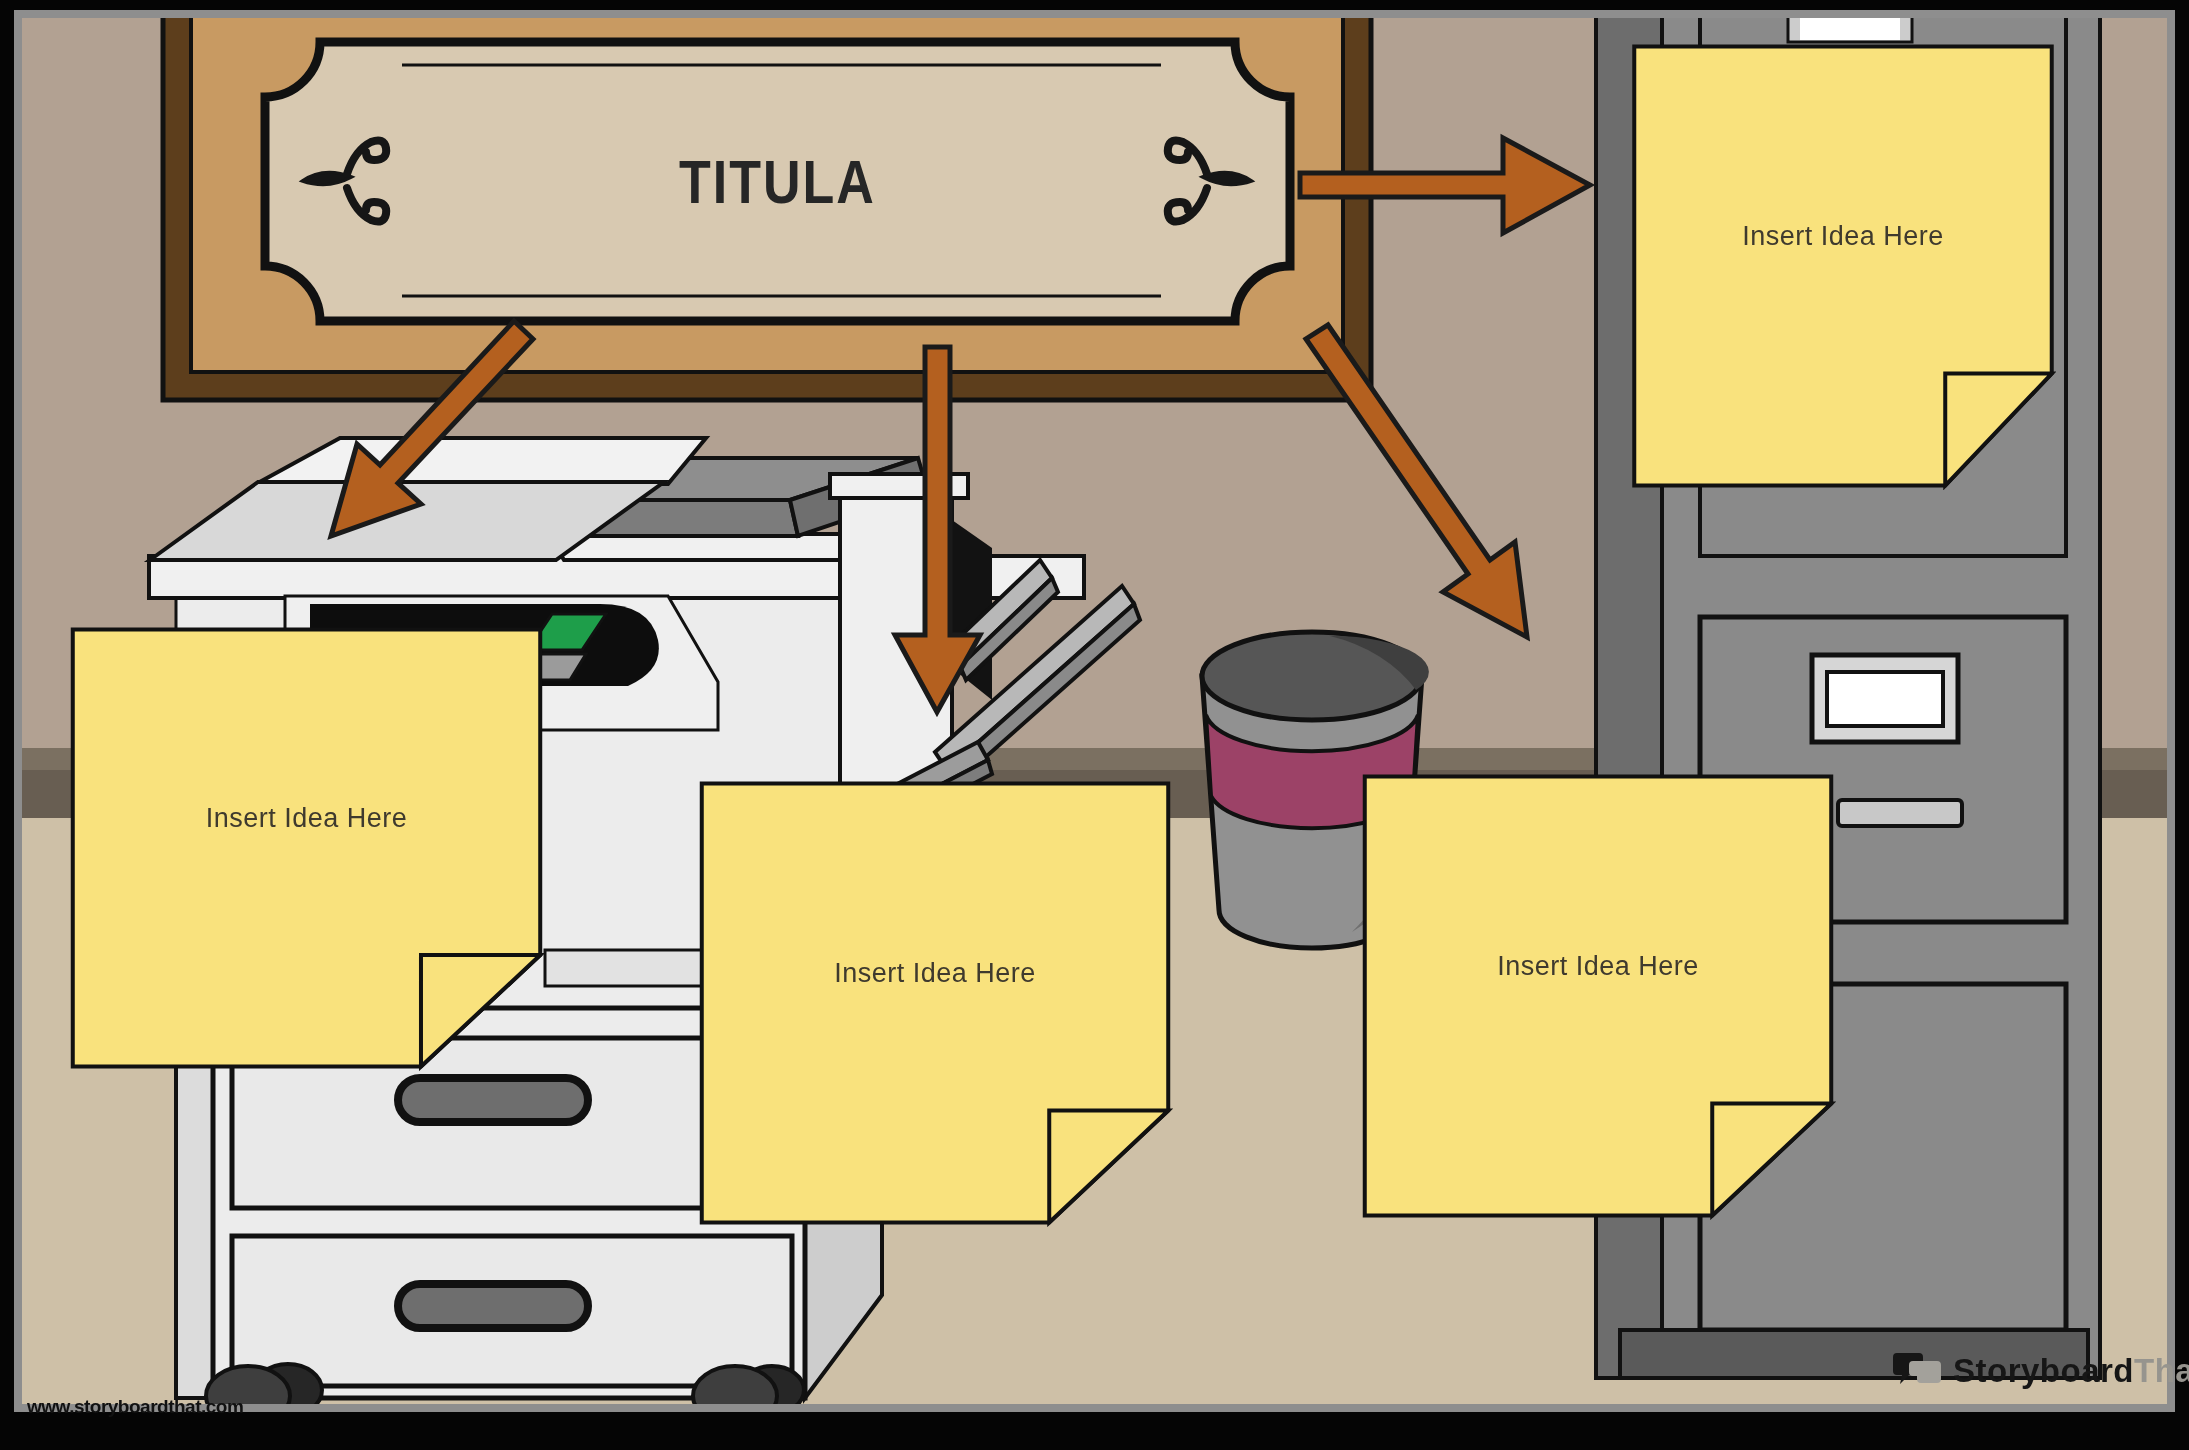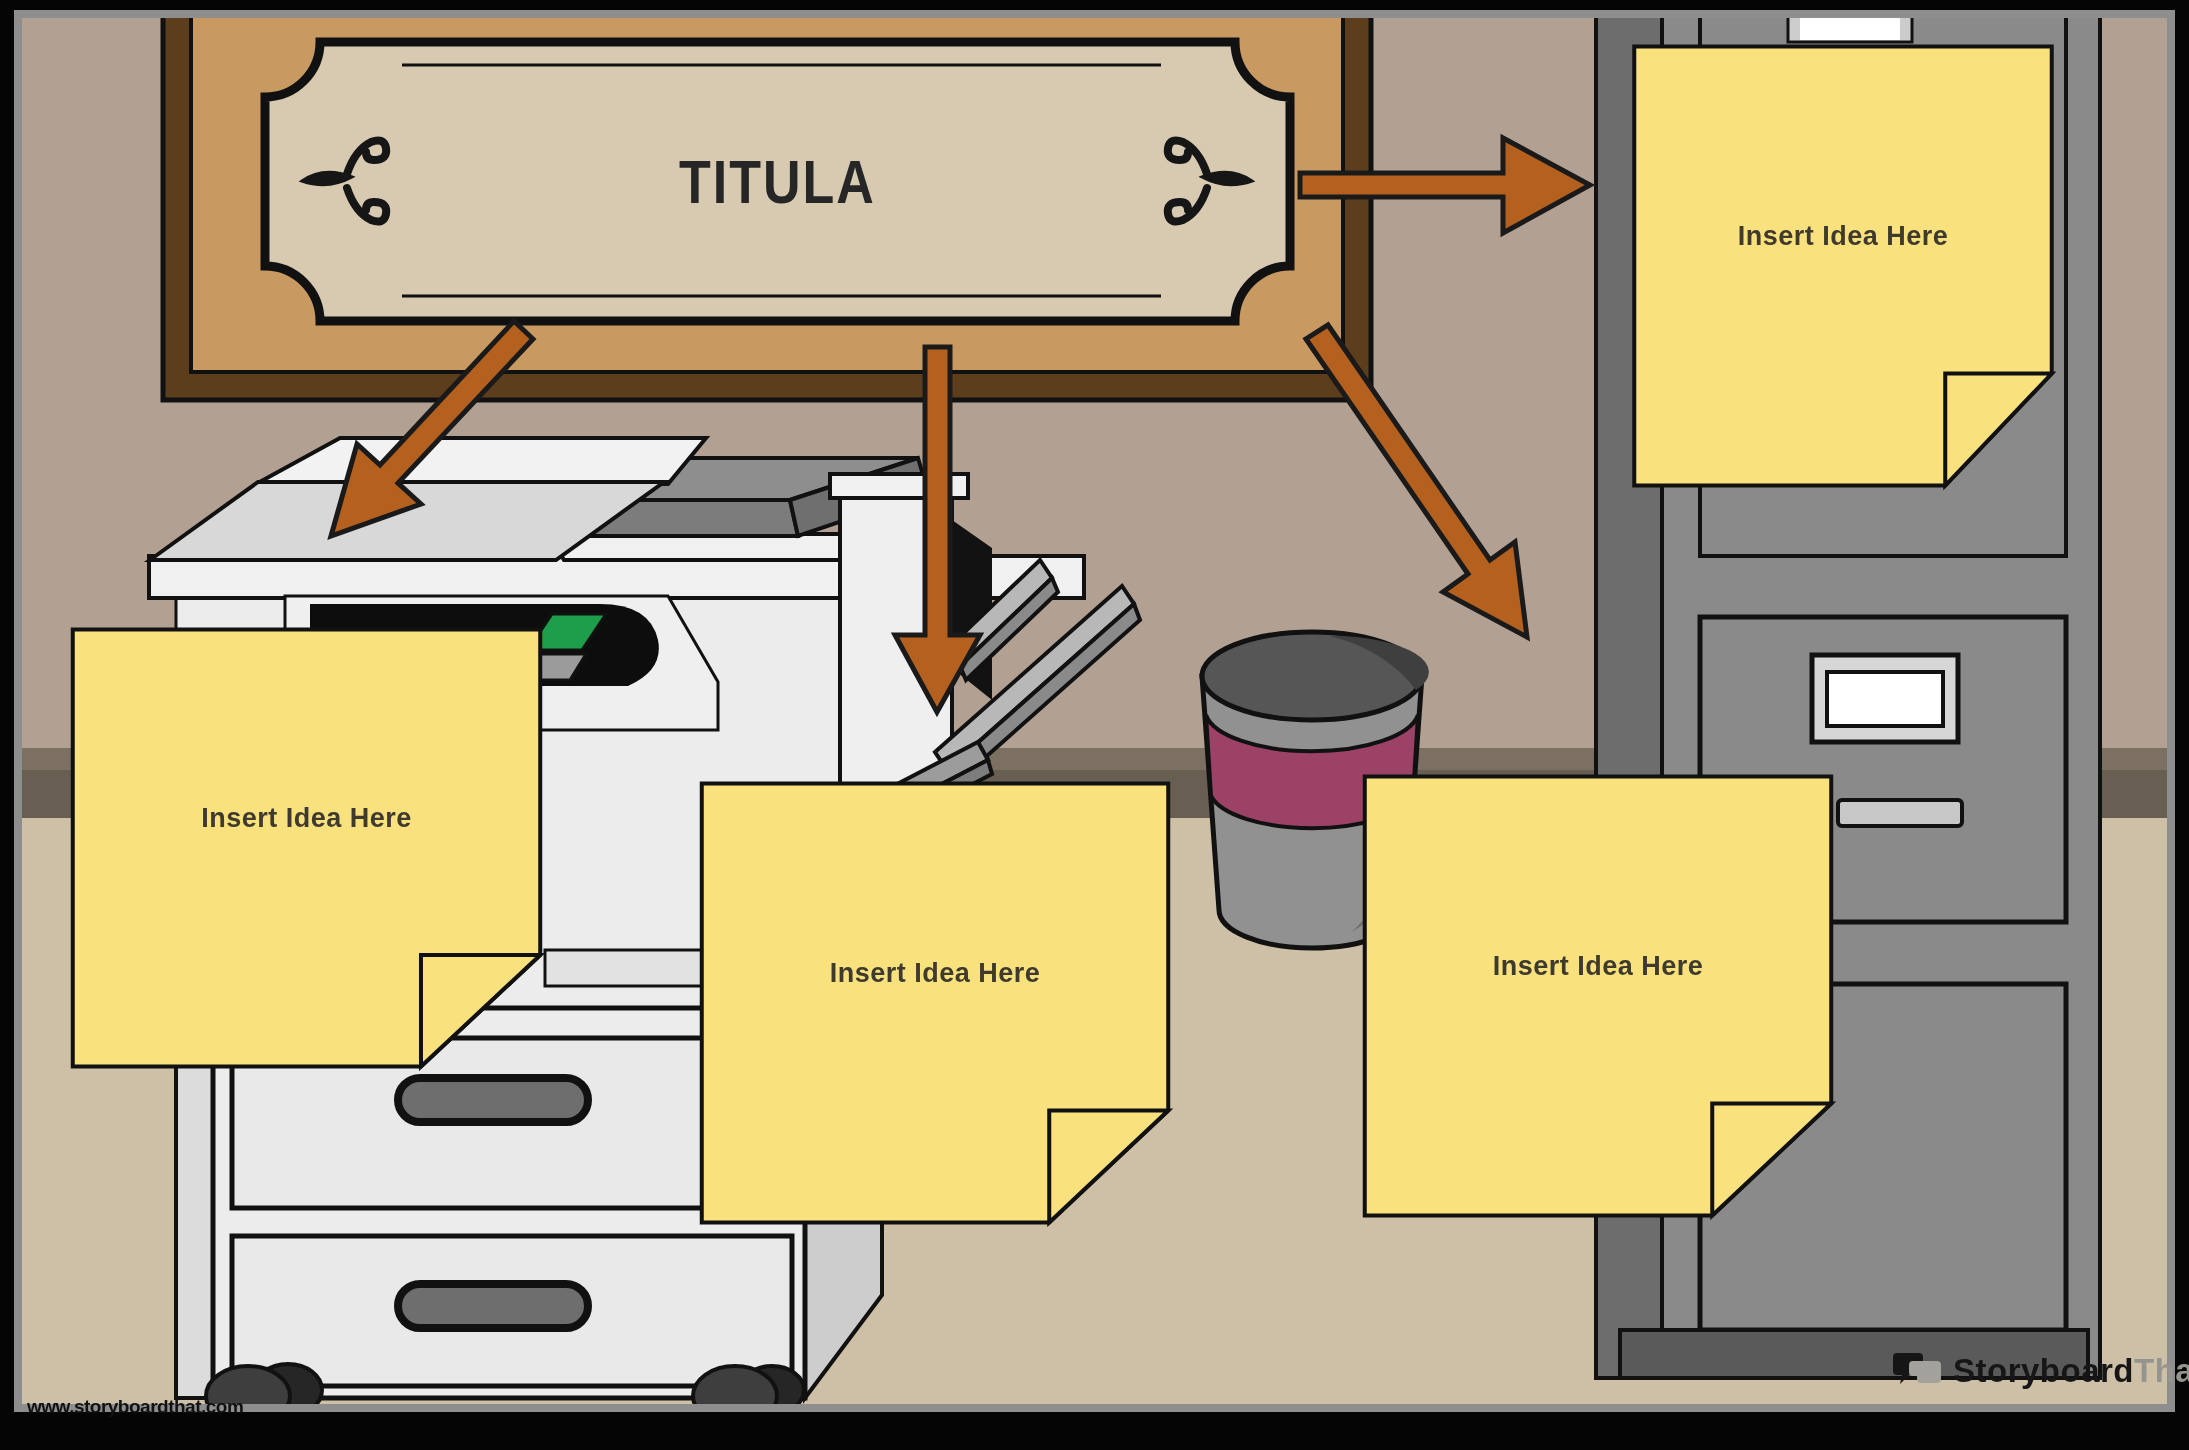--- a/index.html
+++ b/index.html
@@ -19,21 +19,21 @@
     position:absolute;left:265px;top:42px;width:1025px;height:279px;z-index:2;
     display:flex;align-items:center;justify-content:center;
     font-size:52px;font-weight:bold;color:#262626;letter-spacing:2px;
     transform:scaleY(1.18);
   }
   
   .note{position:absolute;z-index:3;}
   .note svg{position:absolute;left:0;top:0;width:100%;height:100%;}
   .note .note-text{
     position:absolute;left:0;top:40%;width:100%;text-align:center;
-    font-size:27px;font-weight:bold;color:#3f3a2e;letter-spacing:.5px;
+    font-size:27px;font-weight:normal;color:#3f3a2e;letter-spacing:.5px;
   }
   #note-1{left:68px;top:625px;width:477px;height:446px;}
   #note-2{left:697px;top:779px;width:476px;height:448px;}
   #note-3{left:1360px;top:772px;width:476px;height:448px;}
   #note-4{left:1630px;top:42px;width:426px;height:448px;}
   
   #watermark{
     position:absolute;left:27px;top:1396px;z-index:6;
     font-size:19px;font-weight:bold;color:#111;letter-spacing:-0.5px;text-align:center;
   }

